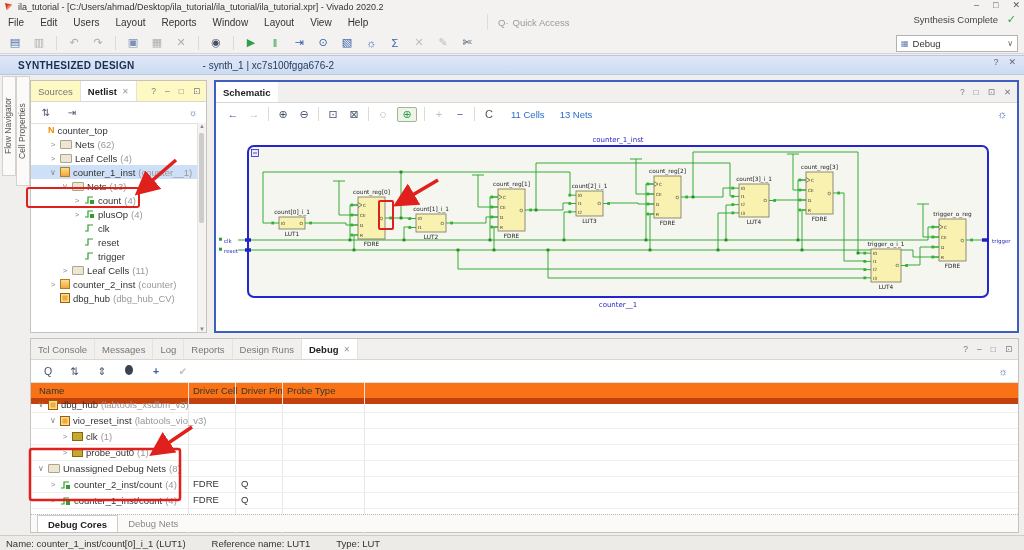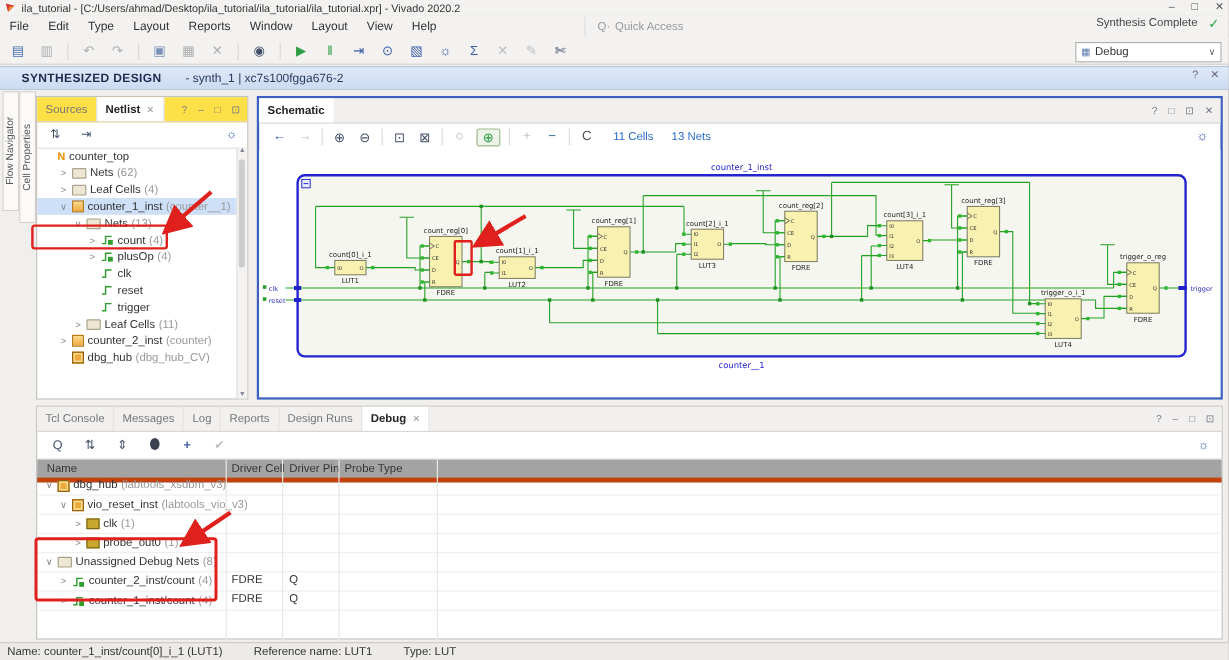--- a/index.html
+++ b/index.html
@@ -13,29 +13,29 @@
   #menubar .mi{padding:0 8px;height:100%;display:flex;align-items:center;cursor:default;}
   #quickaccess{position:absolute;left:487px;top:14px;height:16px;display:flex;align-items:center;font-size:9.5px;color:#9a9a9a;border-left:1px solid #ddd;padding-left:10px;width:150px;}
   #synthstatus{position:absolute;right:26px;top:14px;font-size:9.5px;color:#444;}
   #synthcheck{position:absolute;right:8px;top:13px;font-size:11px;color:#23a63e;font-weight:bold;}
   #toolbar{left:0;top:32px;width:1024px;height:22px;background:#f3f2f1;border-bottom:1px solid #d8d5d1;display:flex;align-items:center;gap:10px;padding-left:8px;box-sizing:border-box;font-size:11px;}
   .tbi{width:14px;text-align:center;cursor:default;position:relative;}
   .tbsep{width:1px;height:14px;background:#dcdad6;}
   #layoutsel{position:absolute;right:6px;top:35px;width:112px;height:15px;background:#fff;border:1px solid #b5b3b0;font-size:9.5px;display:flex;align-items:center;padding:0 4px;gap:4px;color:#333;}
   #layoutsel .grid{color:#5b79b0;font-size:8px;}
   #layoutsel .chev{margin-left:auto;color:#666;font-size:8px;}
-  #contextbar{left:0;top:55px;width:1024px;height:18px;background:linear-gradient(#dfe8f8,#ccdbf2);border-top:1px solid #b9c8e2;border-bottom:1px solid #b9c8e2;display:flex;align-items:center;font-size:10px;color:#1d2c4e;}
+  #contextbar{left:0;top:55px;width:1024px;height:18px;background:linear-gradient(#dfe8f8,#ccdbf2);border-top:1px solid #b9c8e2;border-bottom:1px solid #b9c8e2;display:flex;align-items:center;font-size:10px;color:#1d2c4e;gap:48px;}
   #contextbar b{margin-left:18px;letter-spacing:.3px;}
   #contextbar .sub{margin-left:20px;color:#2a3a5c;}
   #ctxctl{position:absolute;right:8px;top:57px;font-size:9px;color:#667;display:flex;gap:10px;}
   
   .vtab{background:#fbfaf9;border:1px solid #d5d2ce;writing-mode:vertical-rl;transform:rotate(180deg);font-size:8.5px;color:#555;text-align:center;padding:6px 0;}
   
   .panel{position:absolute;background:#fff;border:1px solid #c6c3bf;box-sizing:border-box;}
-  .phead{height:20px;background:#fde047;border-bottom:1px solid #dad7d3;display:flex;align-items:stretch;font-size:9.5px;position:relative;}
+  .phead{height:20px;background:#fef9c3;border-bottom:1px solid #dad7d3;display:flex;align-items:stretch;font-size:9.5px;position:relative;}
   .ptab{padding:0 7px;display:flex;align-items:center;gap:5px;color:#777;border-right:1px solid #e4e2df;}
   .ptab.active{background:#fff;color:#222;font-weight:bold;}
   .ptab .x{color:#999;font-weight:normal;font-size:8px;}
   .pctl{position:absolute;right:6px;top:0;height:20px;display:flex;align-items:center;gap:9px;font-size:8.5px;color:#778;}
   .ptool{height:21px;border-bottom:1px solid #e2e0dd;display:flex;align-items:center;gap:12px;padding:0 8px;font-size:10px;color:#44516a;position:relative;}
   
   #ntree{position:absolute;left:0;top:42px;right:8px;bottom:0;overflow:hidden;font-size:9.5px;}
   .trow{height:14px;display:flex;align-items:center;gap:3px;white-space:nowrap;}
   .trow.sel{background:#cde0f7;}
   .exp{width:8px;color:#888;font-size:8px;text-align:center;flex:0 0 8px;}
@@ -50,21 +50,21 @@
   .sthumb{position:absolute;left:1px;width:5px;background:#ccc;border-radius:2px;}
   
   #schpanel{border:2px solid #3d5fc0;}
   #schtools{height:22px;border-bottom:1px solid #e2e0dd;display:flex;align-items:center;gap:7px;padding:0 10px;font-size:11px;color:#44516a;position:relative;}
   .slink{color:#2b6cc8;font-size:9.5px;margin-left:8px;}
   .togglebox{border:1px solid #9db88f;background:#eef4ea;padding:0 2px;border-radius:2px;}
   #schcanvas{position:absolute;left:0;top:43px;right:0;bottom:0;background:#fff;overflow:hidden;}
   
   #dbgtabs{height:20px;background:#f1f0ef;border-bottom:1px solid #dad7d3;display:flex;font-size:9.5px;}
   #dbgtool{height:22px;border-bottom:1px solid #e2e0dd;display:flex;align-items:center;gap:13px;padding:0 10px;font-size:10.5px;color:#44516a;position:relative;}
-  #dbghead{height:15px;border-bottom:4px solid #c2410c;background:#a3a3a3;position:relative;font-size:9.5px;color:#333;}
+  #dbghead{height:15px;border-bottom:6px solid #c2410c;background:#f97316;position:relative;font-size:9.5px;color:#333;}
   #dbghead span{position:absolute;top:2px;}
   #dbgrows{position:absolute;left:0;top:58px;right:0;height:240px;font-size:9.5px;}
   .drow{height:15px;display:flex;align-items:center;gap:3px;border-bottom:1px solid #f0efee;position:relative;}
   .dcell{position:absolute;top:1px;}
   .colline{position:absolute;top:43px;width:1px;background:#e8e6e3;height:165px;}
   .bug{width:8px;height:10px;background:#3a4150;border-radius:4px/5px;display:inline-block;}
   #bottomtabs{position:absolute;left:0;bottom:0;width:100%;height:18px;border-top:1px dotted #b9b6b2;display:flex;align-items:stretch;padding-left:6px;font-size:9.5px;background:#fbfaf9;box-sizing:border-box;}
   .btab{padding:0 10px;display:flex;align-items:center;color:#888;}
   .btab.active{background:#fff;border:1px solid #ccc;border-bottom:none;font-weight:bold;color:#222;}
   #statusbar{left:0;top:535px;width:1024px;height:15px;background:#edebe8;border-top:1px solid #cfccc8;display:flex;align-items:center;gap:26px;font-size:9.5px;color:#333;padding-left:6px;box-sizing:border-box;}
@@ -85,21 +85,21 @@
     <span id="winctl">
       <span>‒</span>
       <span>□</span>
       <span>✕</span>
     </span>
   </div>
 
   <div class="abs" id="menubar">
       <div class="mi">File</div>
       <div class="mi">Edit</div>
-      <div class="mi">Type</div>
+      <div class="mi">Users</div>
       <div class="mi">Layout</div>
       <div class="mi">Reports</div>
       <div class="mi">Window</div>
       <div class="mi">Layout</div>
       <div class="mi">View</div>
       <div class="mi">Help</div>
     </div>
   <div id="quickaccess">
     <span style="margin-right:4px;">Q·</span>
     <span>Quick Access</span>
@@ -686,20 +686,24 @@
               <polyline points="1,8 4,8 4,2 9,2" fill="none" stroke="#2f9e2f" stroke-width="1.2"></polyline>
               <rect x="6" y="5" width="4" height="4" fill="#2f9e2f"></rect>
             </svg>
           </span>
           <span>counter_1_inst/count</span>
           <span class="sfx"> (4)</span>
           <span class="dcell" style="left: 162px;">FDRE</span>
           <span class="dcell" style="left: 210px;">Q</span>
         </div>
       </div>
+    <div id="bottomtabs">
+        <div class="btab active">Debug Cores</div>
+        <div class="btab">Debug Nets</div>
+      </div>
   </div>
 
   <div class="abs" id="statusbar">
     <span>Name: counter_1_inst/count[0]_i_1 (LUT1)</span>
     <span>Reference name: LUT1</span>
     <span>Type: LUT</span>
   </div>
 
   <svg class="abs" id="overlay" width="1024" height="550">
     <defs>

